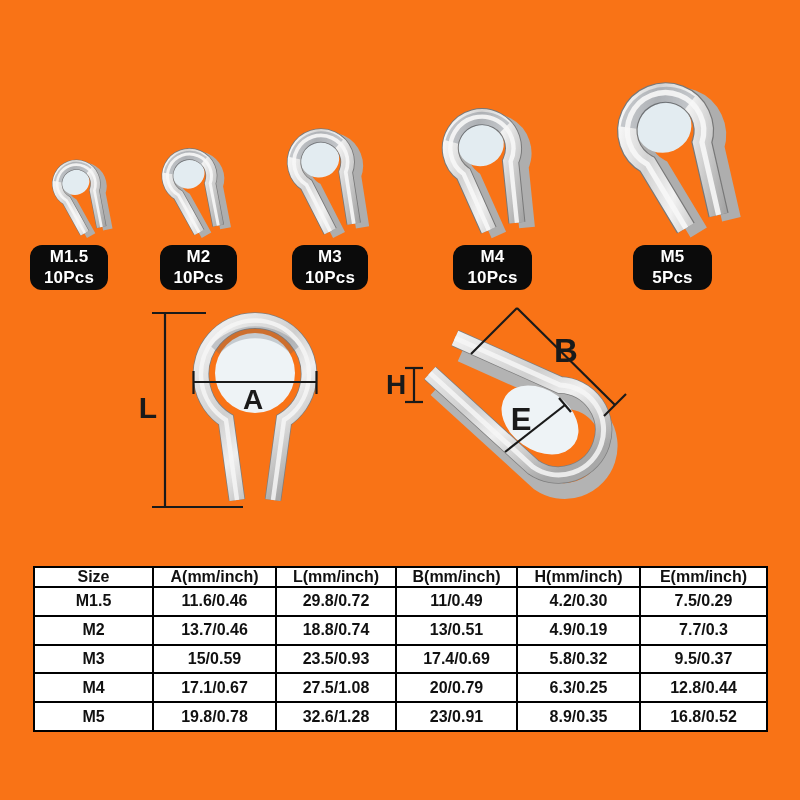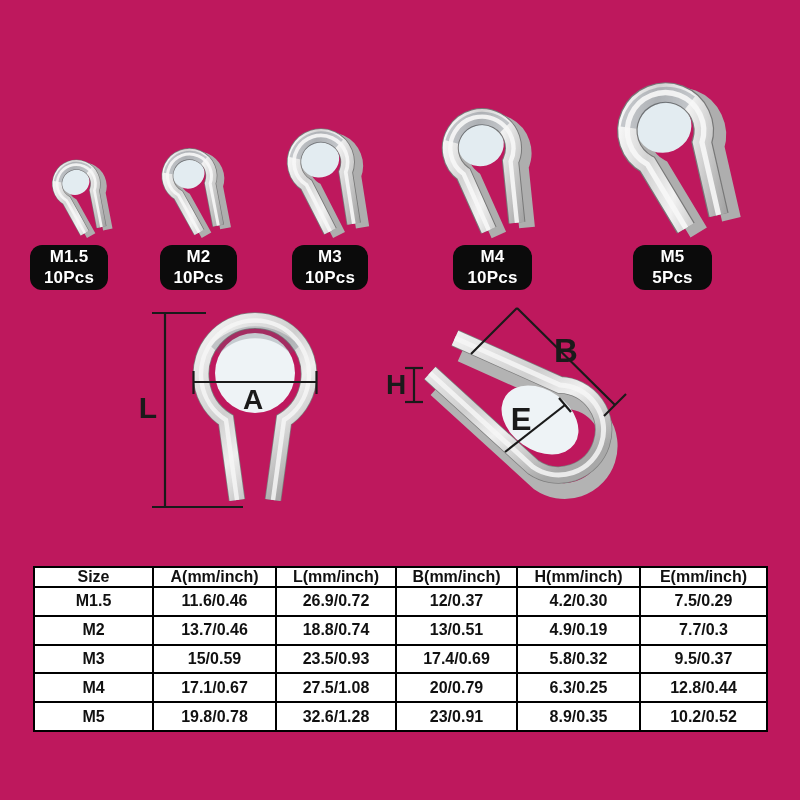--- a/index.html
+++ b/index.html
@@ -1,17 +1,17 @@
 <!DOCTYPE html>
 <html><head>
 <meta charset="utf-8">
 <style>
   html,body{margin:0;padding:0;background:#ffffff;}
   .canvas{
-    position:relative;width:800px;height:800px;background:#be185d;
+    position:relative;width:800px;height:800px;background:#f97316;
     font-family:"Liberation Sans",sans-serif;overflow:hidden;
   }
   .abs{position:absolute;}
   .photo svg{width:100%;height:100%;overflow:visible;display:block;}
   .size-label{
     position:absolute;height:45px;background:#0b0b0b;color:#ffffff;
     border-radius:12px;display:flex;flex-direction:column;align-items:center;
     justify-content:center;font-weight:bold;font-size:17px;line-height:1.18;
     letter-spacing:.2px;
   }
@@ -181,22 +181,22 @@
         <th>L(mm/inch)</th>
         <th>B(mm/inch)</th>
         <th>H(mm/inch)</th>
         <th>E(mm/inch)</th>
       </tr>
     </thead>
     <tbody>
       <tr>
         <td>M1.5</td>
         <td>11.6/0.46</td>
-        <td>26.9/0.72</td>
-        <td>12/0.37</td>
+        <td>29.8/0.72</td>
+        <td>11/0.49</td>
         <td>4.2/0.30</td>
         <td>7.5/0.29</td>
       </tr>
       <tr>
         <td>M2</td>
         <td>13.7/0.46</td>
         <td>18.8/0.74</td>
         <td>13/0.51</td>
         <td>4.9/0.19</td>
         <td>7.7/0.3</td>
@@ -216,18 +216,18 @@
         <td>20/0.79</td>
         <td>6.3/0.25</td>
         <td>12.8/0.44</td>
       </tr>
       <tr>
         <td>M5</td>
         <td>19.8/0.78</td>
         <td>32.6/1.28</td>
         <td>23/0.91</td>
         <td>8.9/0.35</td>
-        <td>10.2/0.52</td>
+        <td>16.8/0.52</td>
       </tr>
     </tbody>
   </table>
 
 </div>
 
 </body></html>

